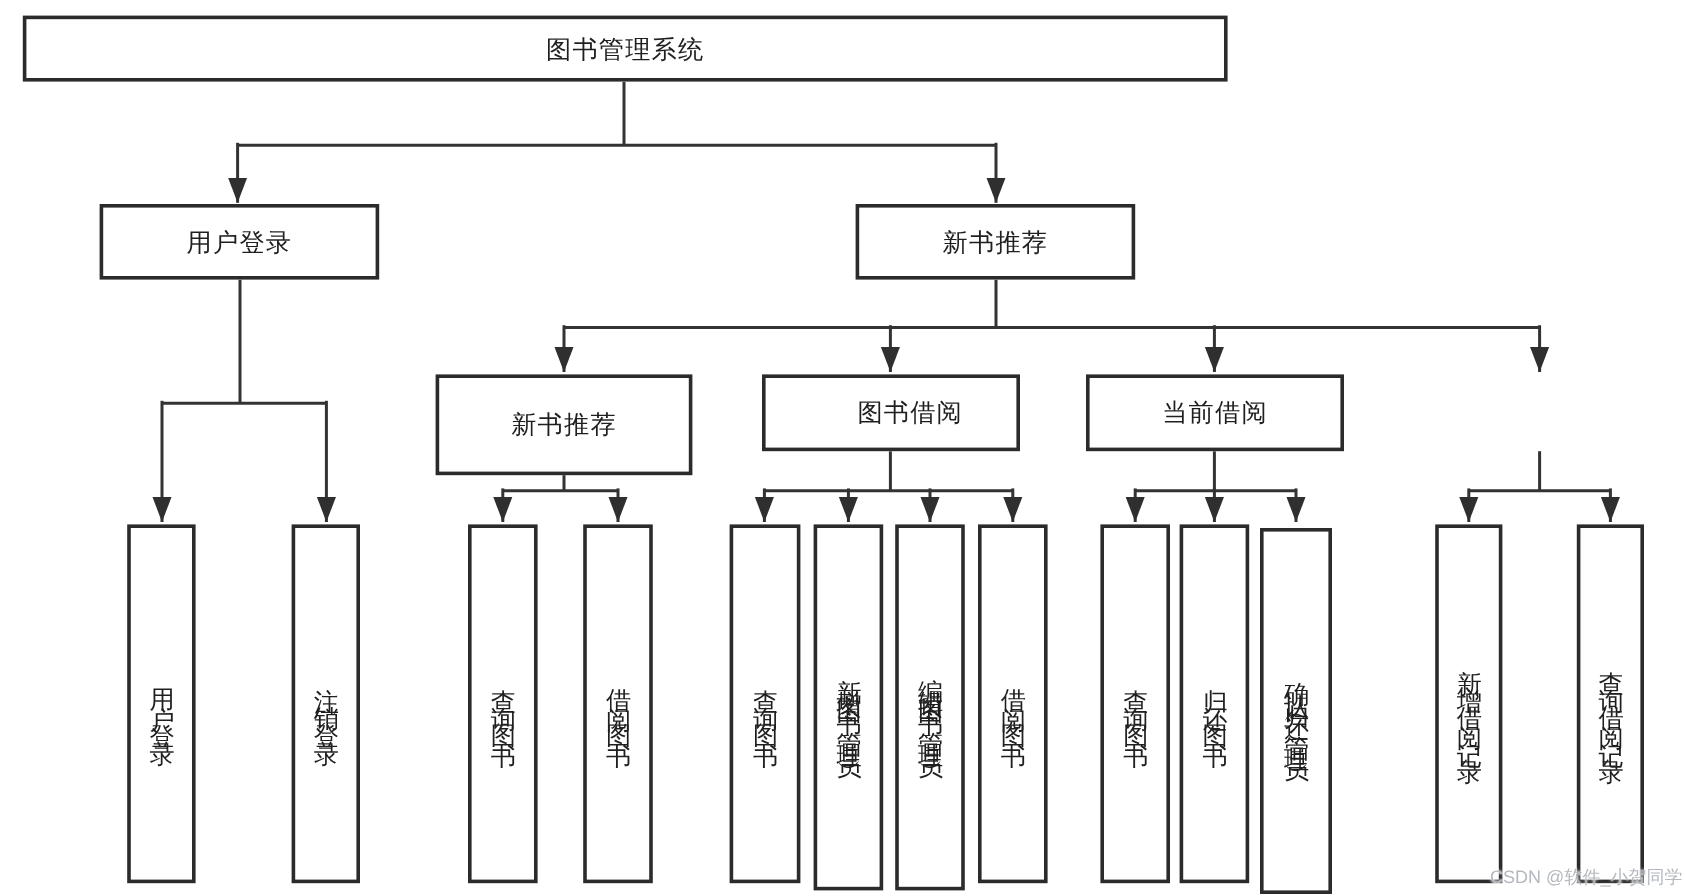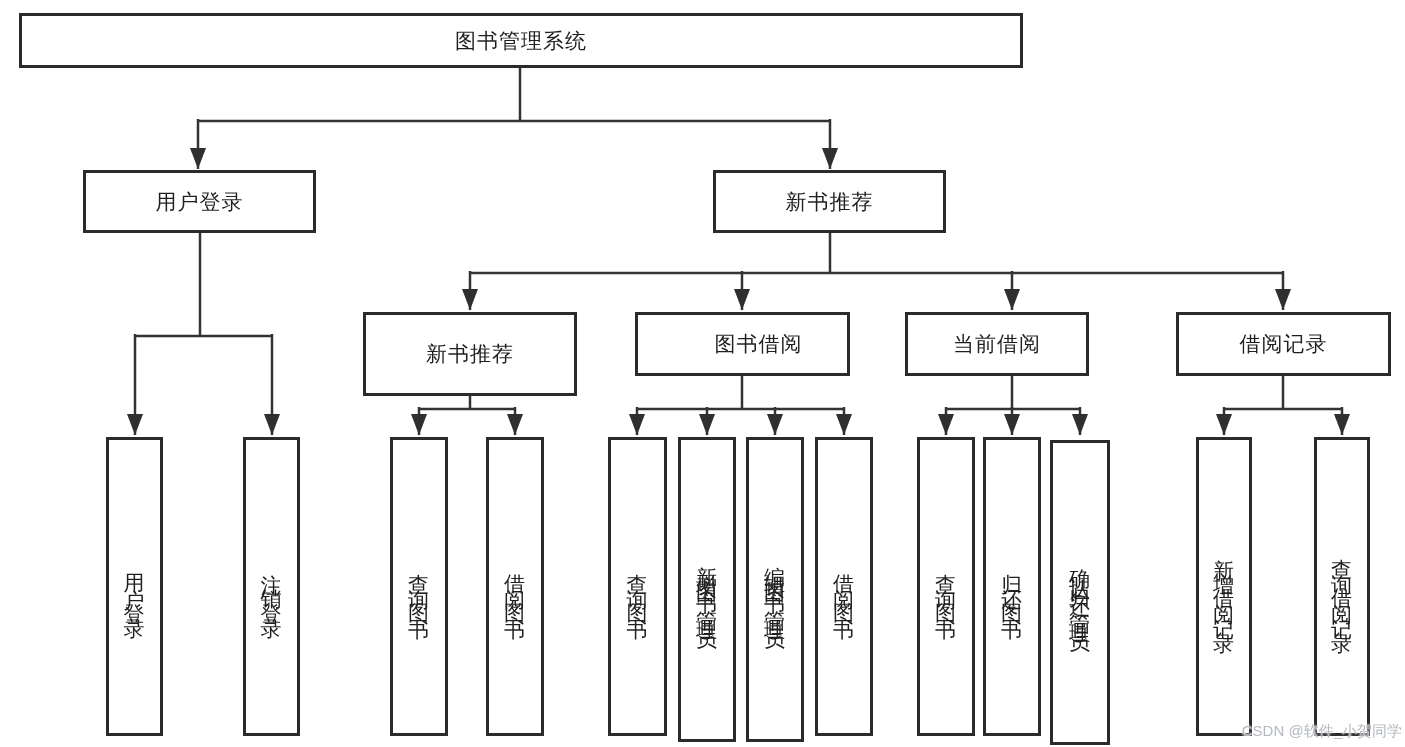--- a/index.html
+++ b/index.html
@@ -103,22 +103,21 @@
     </g>
   </svg>
 
   <div class="box h" style="left:19px; top:13px; width:1004px; height:55px;">图书管理系统</div>
 
   <div class="box h" style="left:83px; top:170px; width:233px; height:63px;">用户登录</div>
   <div class="box h" style="left:713px; top:170px; width:233px; height:63px;">新书推荐</div>
 
   <div class="box h" style="left:363px; top:312px; width:214px; height:84px;">新书推荐</div>
   <div class="box h" style="left:635px; top:312px; width:215px; height:64px;padding-left:32px;">图书借阅</div>
-  <div class="box h" style="left:905px; top:312px; width:184px; height:64px;">当前借阅</div>
-  <div class="box h" style="left:1176px; top:312px; width:215px; height:64px;">借阅记录</div>
+  <div class="box h" style="left:905px; top:312px; width:215px; height:64px;">当前借阅</div>
 
   <div class="box v v-short" style="left:106px; top:437px; width:57px; height:299px;">用户登录</div>
   <div class="box v v-short" style="left:243px; top:437px; width:57px; height:299px;">注销登录</div>
 
   <div class="box v v-short" style="left:390px; top:437px; width:58px; height:299px;">查询图书</div>
   <div class="box v v-short" style="left:486px; top:437px; width:58px; height:299px;">借阅图书</div>
 
   <div class="box v v-short" style="left:608px; top:437px; width:59px; height:299px;">查询图书</div>
   <div class="box v" style="left:678px; top:437px; width:58px; height:305px;">新增图书（管理员）</div>
   <div class="box v" style="left:746px; top:437px; width:58px; height:305px;">编辑图书（管理员）</div>

